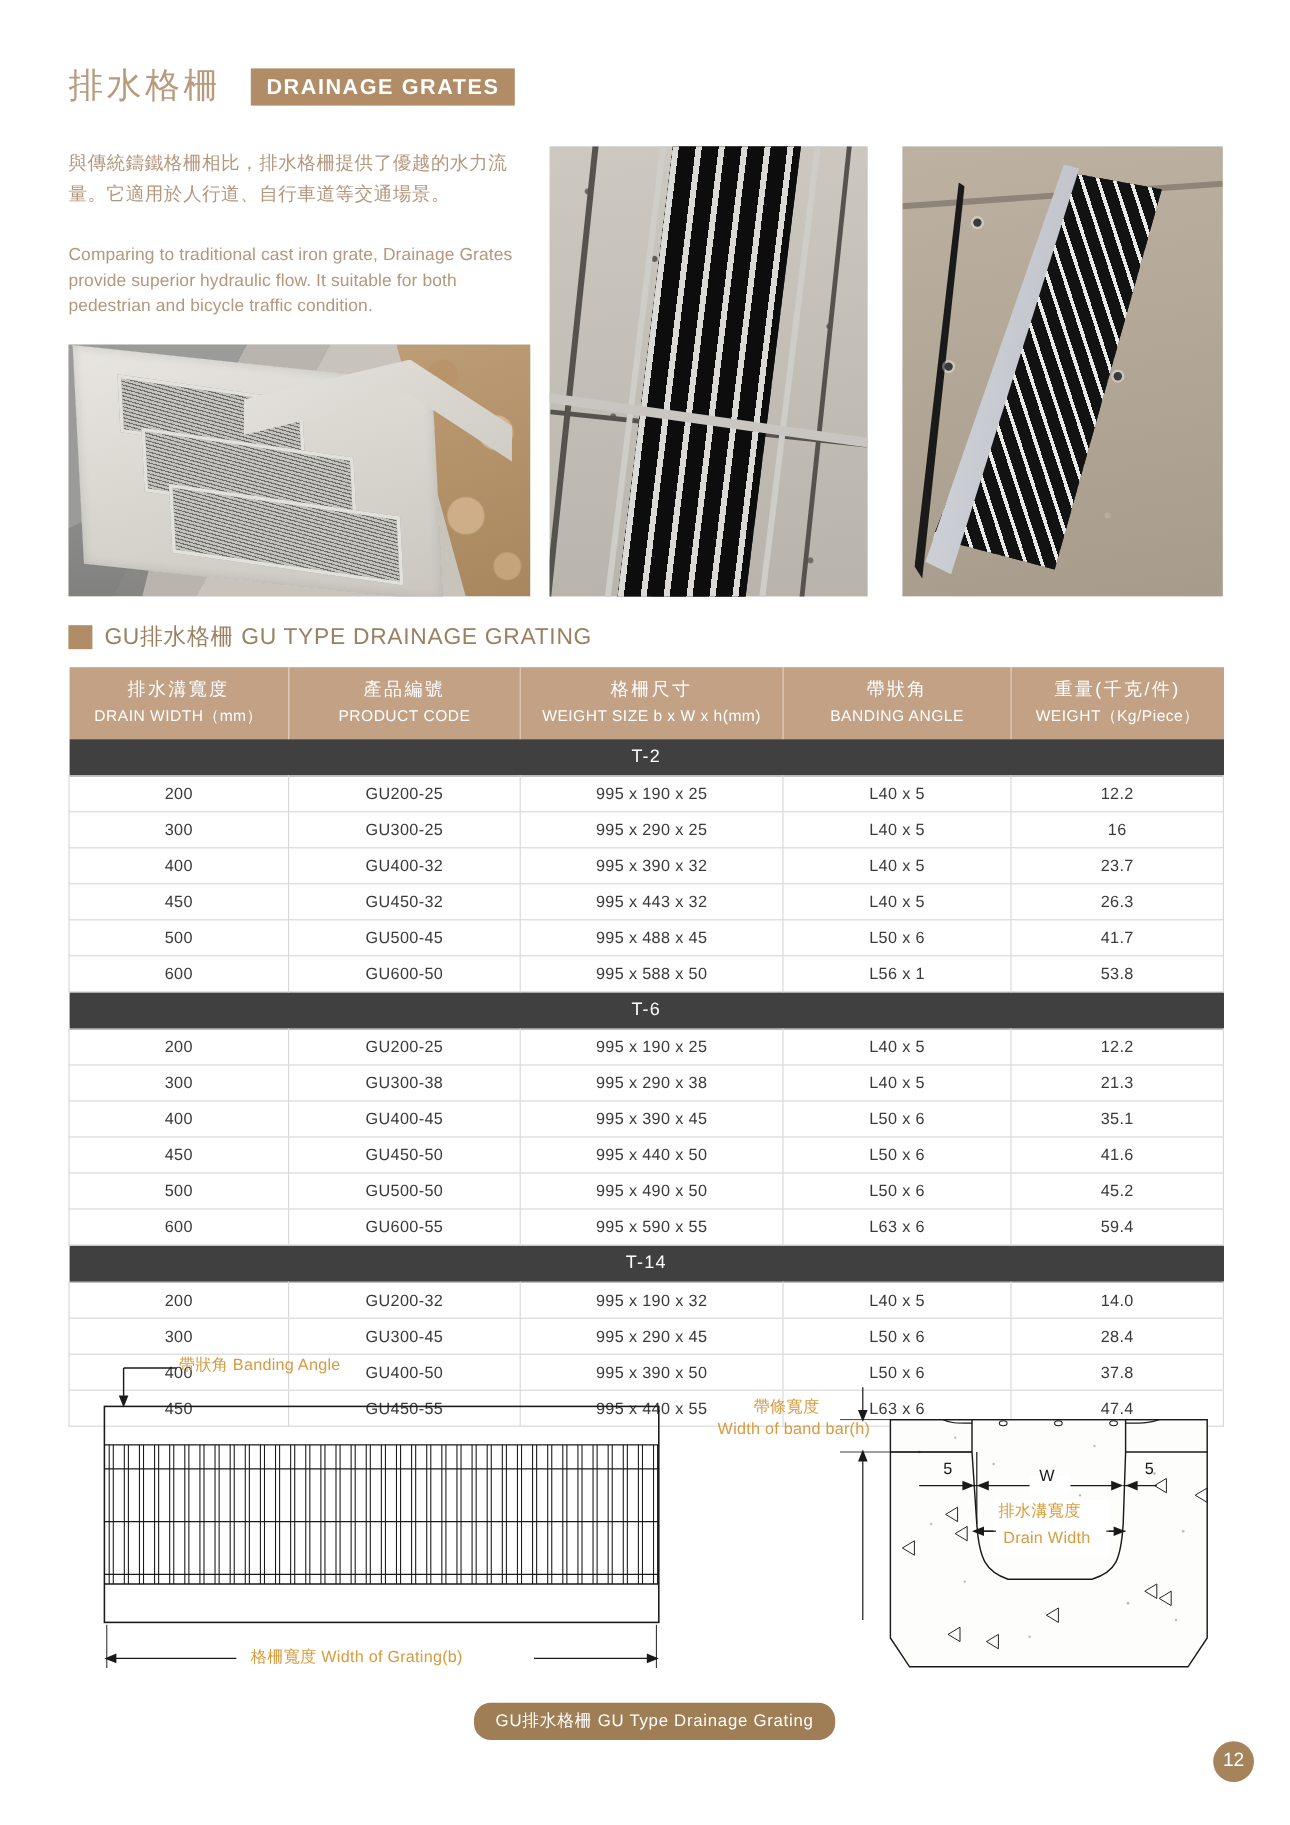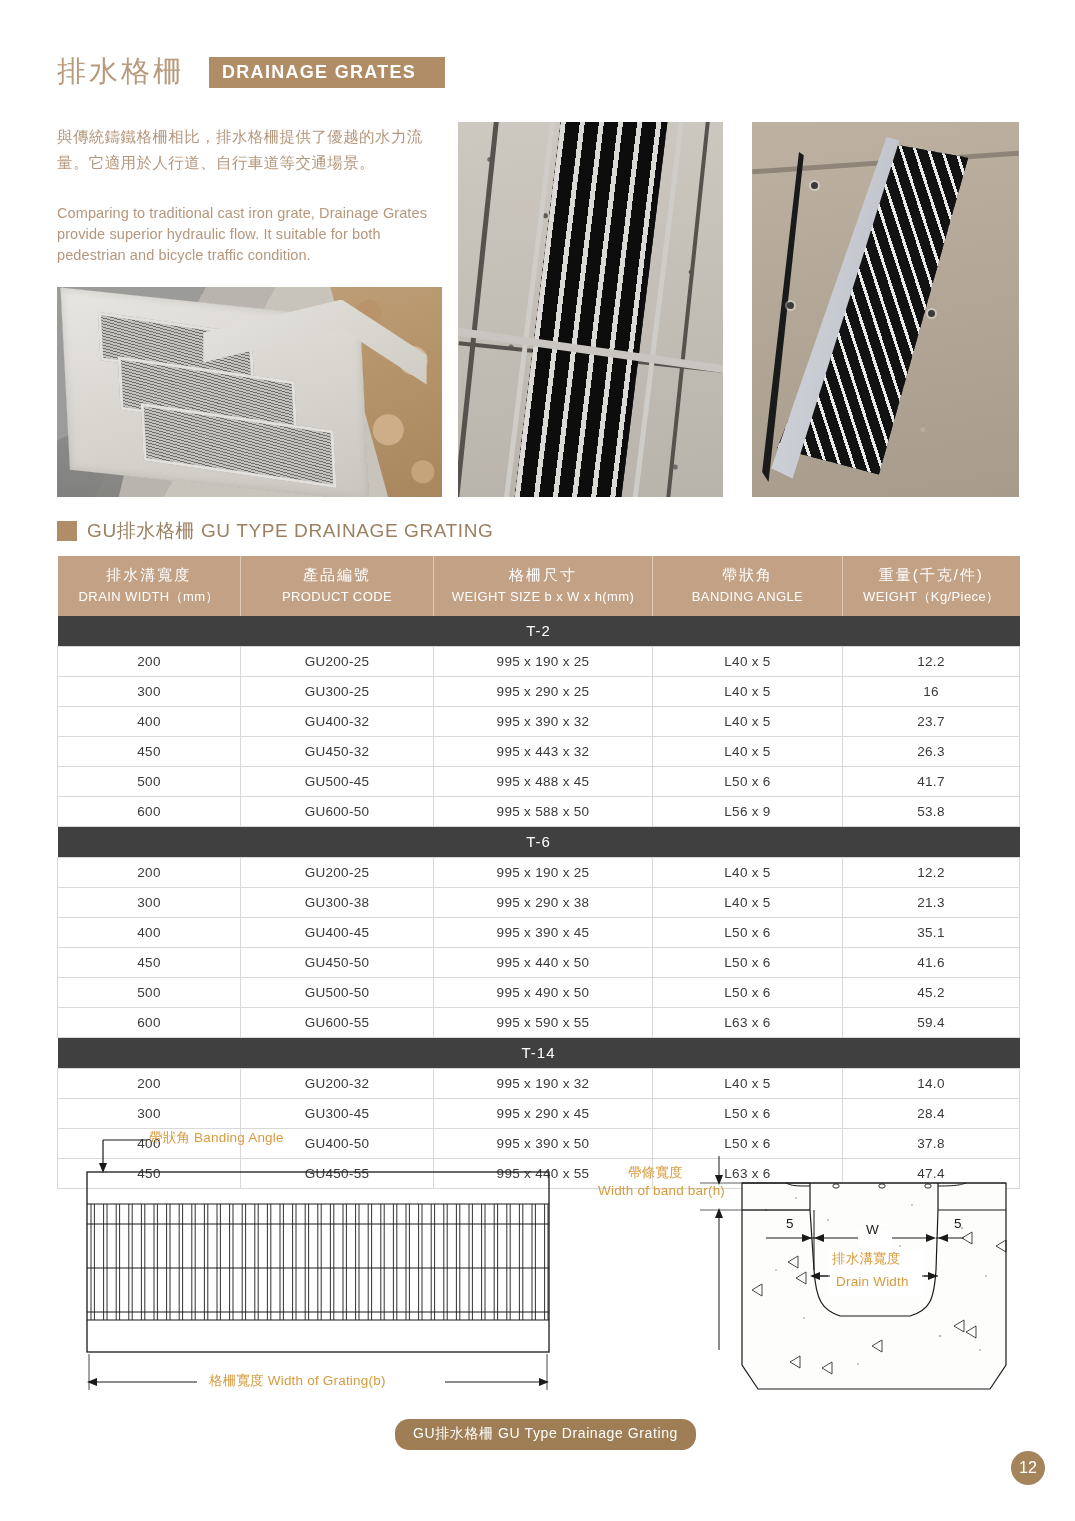--- a/index.html
+++ b/index.html
@@ -9,21 +9,21 @@
     font-family: "Liberation Sans", "DejaVu Sans", sans-serif;
     overflow: hidden;
   }
   .page { position: relative; width: 1075px; height: 1368px; background:#fff; }
 
   
   .hdr { position:absolute; left:57px; top:52px; display:flex; align-items:center; gap:24px; }
   .hdr-cn { font-size:29px; letter-spacing:3px; color:#b89a7d; font-weight:400; }
   .hdr-badge {
     background:#b08d66; color:#fff; font-size:18px; font-weight:bold;
-    letter-spacing:1.3px; padding:6px 29px 7px 13px; line-height:1;
+    letter-spacing:1.3px; padding:6px 13px 7px 13px; line-height:1;
   }
 
   
   .intro { position:absolute; left:57px; top:124px; width:392px; }
   .intro-cn { font-size:15.5px; line-height:26px; color:#b4977c; letter-spacing:0.4px; }
   .intro-en { margin-top:27px; font-size:14.5px; line-height:21px; color:#b4977c; letter-spacing:0.1px; }
 
   
   .photo { position:absolute; overflow:hidden; background:#cfcac3; }
   #photo-curb { left:57px; top:287px; width:385px; height:210px; }
@@ -295,21 +295,21 @@
           <td class="cell">500</td>
           <td class="cell">GU500-45</td>
           <td class="cell">995 x 488 x 45</td>
           <td class="cell">L50 x 6</td>
           <td class="cell">41.7</td>
         </tr>
         <tr>
           <td class="cell">600</td>
           <td class="cell">GU600-50</td>
           <td class="cell">995 x 588 x 50</td>
-          <td class="cell">L56 x 9</td>
+          <td class="cell">L56 x 1</td>
           <td class="cell">53.8</td>
         </tr>
         <tr class="grp">
           <td colspan="5">T-6</td>
         </tr>
         <tr>
           <td class="cell">200</td>
           <td class="cell">GU200-25</td>
           <td class="cell">995 x 190 x 25</td>
           <td class="cell">L40 x 5</td>

